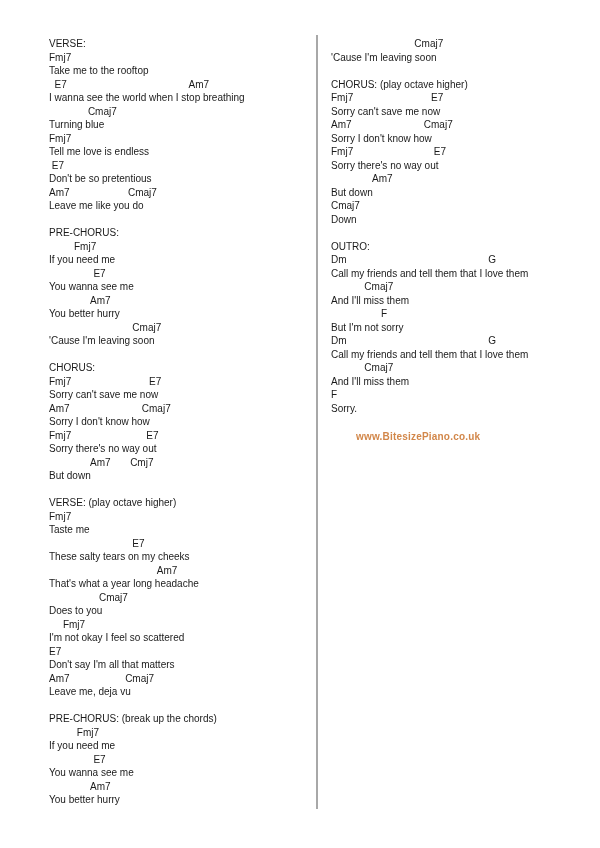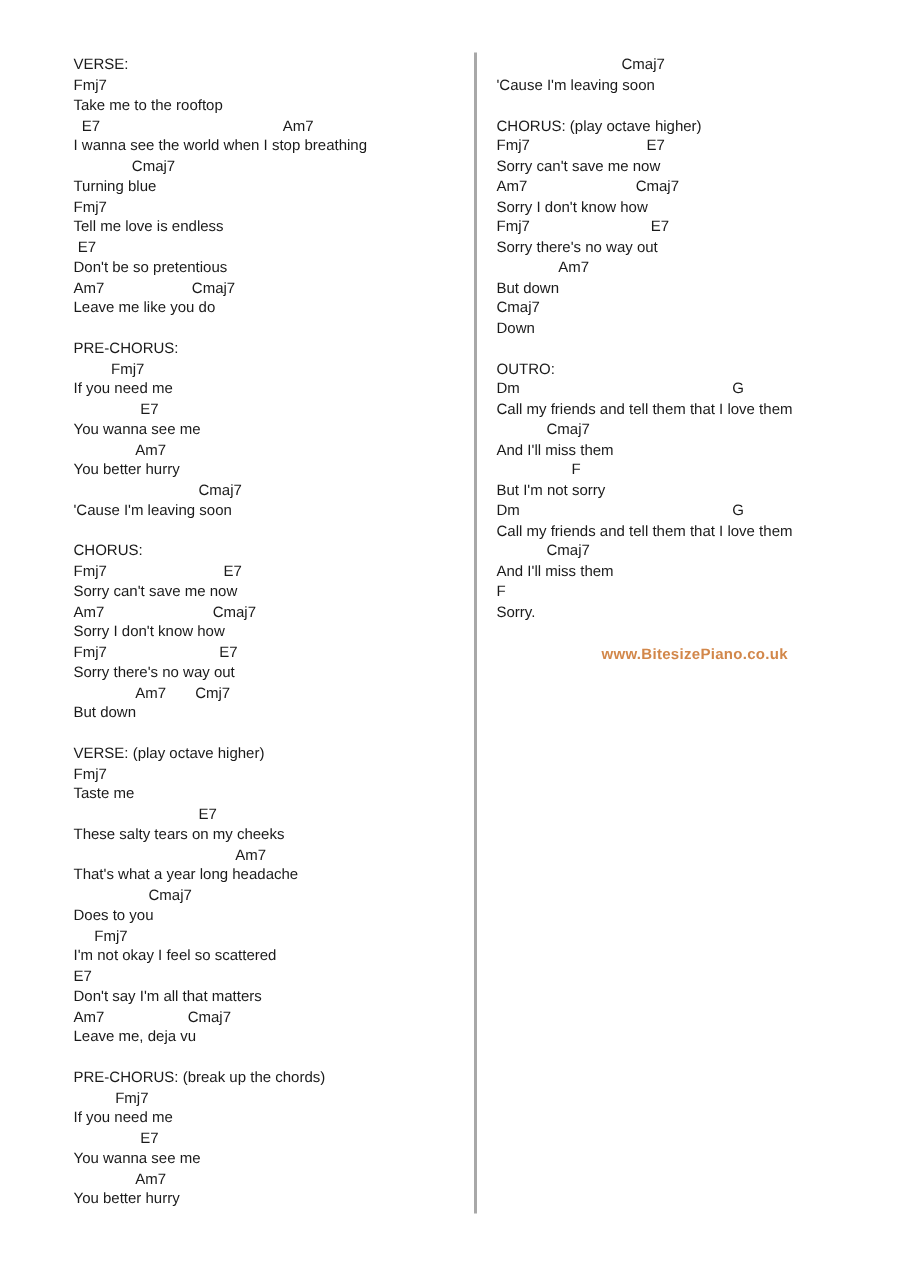--- a/index.html
+++ b/index.html
@@ -44,21 +44,20 @@
       height: 774px;
       background: #a8a8a8;
     }
     .website {
       position: absolute;
       left: 343px;
       top: 431px;
       font-size: 10px;
       font-weight: bold;
       letter-spacing: 0.2px;
-      margin-left: 45px;
     }
   </style>
 </head>
 <body>
 
 <div class="page">
   <div class="col col-left" id="col-left"><span class="line">VERSE:</span><span class="line">Fmj7</span><span class="line">Take me to the rooftop</span><span class="line">  E7                                            Am7</span><span class="line">I wanna see the world when I stop breathing</span><span class="line">              Cmaj7</span><span class="line">Turning blue</span><span class="line">Fmj7</span><span class="line">Tell me love is endless</span><span class="line"> E7</span><span class="line">Don't be so pretentious</span><span class="line">Am7                     Cmaj7</span><span class="line">Leave me like you do</span><span class="line">&nbsp;</span><span class="line">PRE-CHORUS:</span><span class="line">         Fmj7</span><span class="line">If you need me</span><span class="line">                E7</span><span class="line">You wanna see me</span><span class="line">               Am7</span><span class="line">You better hurry</span><span class="line">                              Cmaj7</span><span class="line">'Cause I'm leaving soon</span><span class="line">&nbsp;</span><span class="line">CHORUS:</span><span class="line">Fmj7                            E7</span><span class="line">Sorry can't save me now</span><span class="line">Am7                          Cmaj7</span><span class="line">Sorry I don't know how</span><span class="line">Fmj7                           E7</span><span class="line">Sorry there's no way out</span><span class="line">               Am7       Cmj7</span><span class="line">But down</span><span class="line">&nbsp;</span><span class="line">VERSE: (play octave higher)</span><span class="line">Fmj7</span><span class="line">Taste me</span><span class="line">                              E7</span><span class="line">These salty tears on my cheeks</span><span class="line">                                       Am7</span><span class="line">That's what a year long headache</span><span class="line">                  Cmaj7</span><span class="line">Does to you</span><span class="line">     Fmj7</span><span class="line">I'm not okay I feel so scattered</span><span class="line">E7</span><span class="line">Don't say I'm all that matters</span><span class="line">Am7                    Cmaj7</span><span class="line">Leave me, deja vu</span><span class="line">&nbsp;</span><span class="line">PRE-CHORUS: (break up the chords)</span><span class="line">          Fmj7</span><span class="line">If you need me</span><span class="line">                E7</span><span class="line">You wanna see me</span><span class="line">               Am7</span><span class="line">You better hurry</span></div>
   <div class="divider" id="divider" style="background: rgb(168, 168, 168);"></div>
   <div class="col col-right" id="col-right"><span class="line">                              Cmaj7</span><span class="line">'Cause I'm leaving soon</span><span class="line">&nbsp;</span><span class="line">CHORUS: (play octave higher)</span><span class="line">Fmj7                            E7</span><span class="line">Sorry can't save me now</span><span class="line">Am7                          Cmaj7</span><span class="line">Sorry I don't know how</span><span class="line">Fmj7                             E7</span><span class="line">Sorry there's no way out</span><span class="line">               Am7</span><span class="line">But down</span><span class="line">Cmaj7</span><span class="line">Down</span><span class="line">&nbsp;</span><span class="line">OUTRO:</span><span class="line">Dm                                                   G</span><span class="line">Call my friends and tell them that I love them</span><span class="line">            Cmaj7</span><span class="line">And I'll miss them</span><span class="line">                  F</span><span class="line">But I'm not sorry</span><span class="line">Dm                                                   G</span><span class="line">Call my friends and tell them that I love them</span><span class="line">            Cmaj7</span><span class="line">And I'll miss them</span><span class="line">F</span><span class="line">Sorry.</span></div>
   <div class="website" id="website" style="color: rgb(210, 135, 74);">www.BitesizePiano.co.uk</div>

